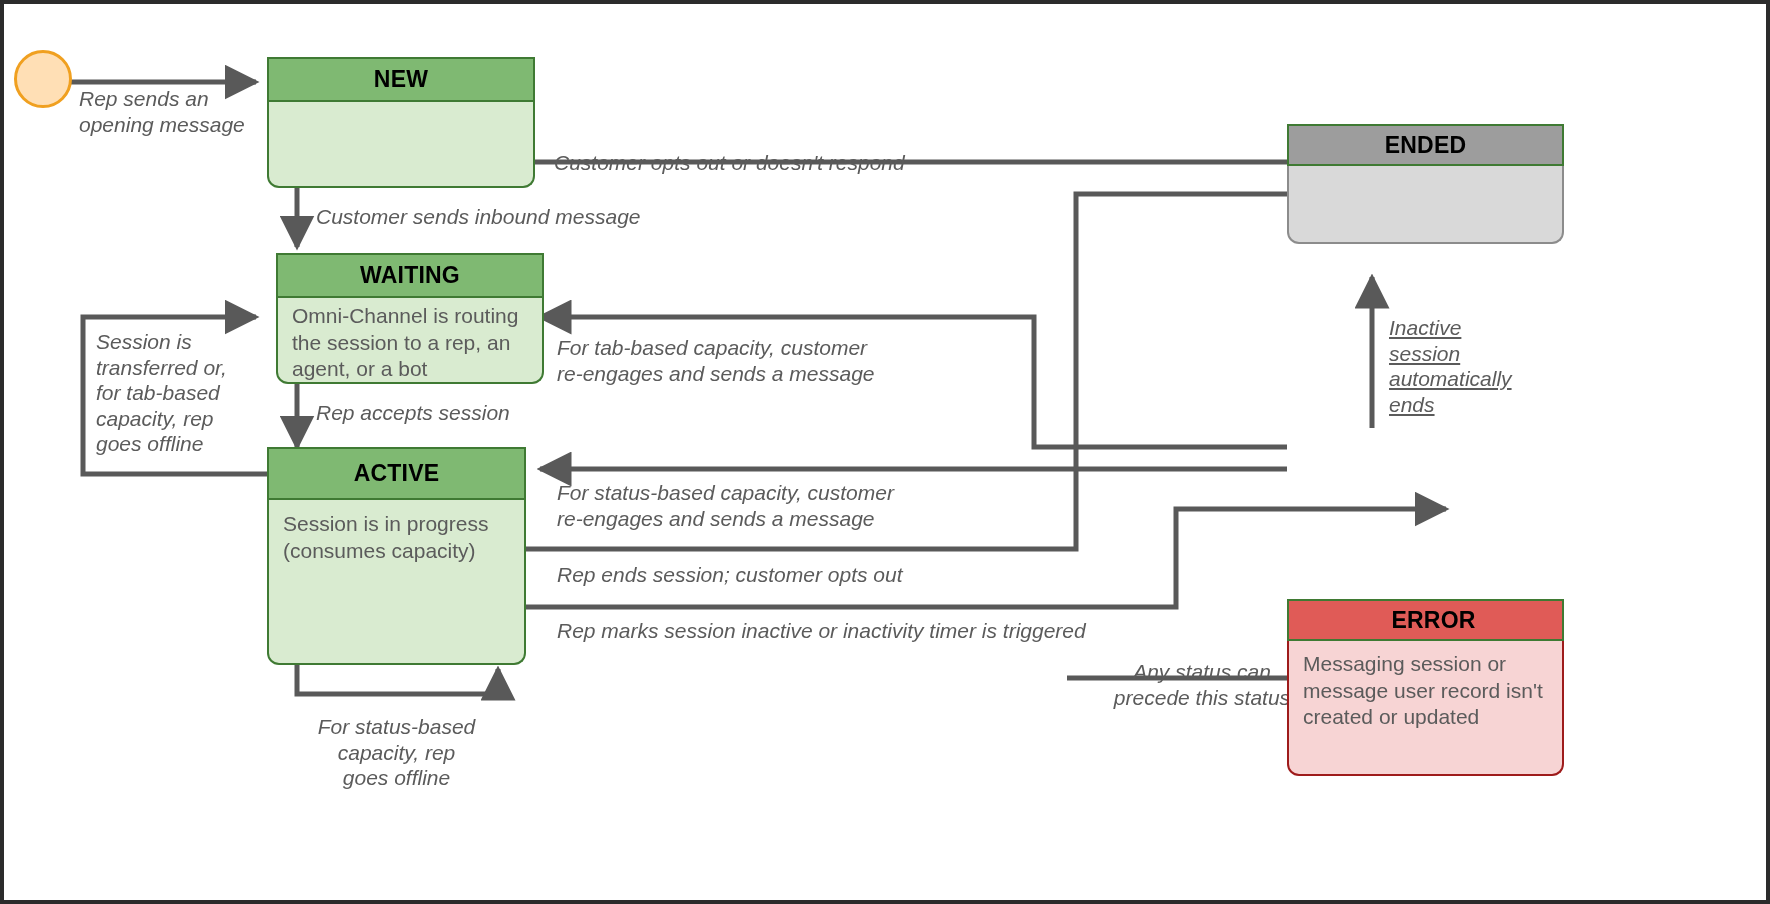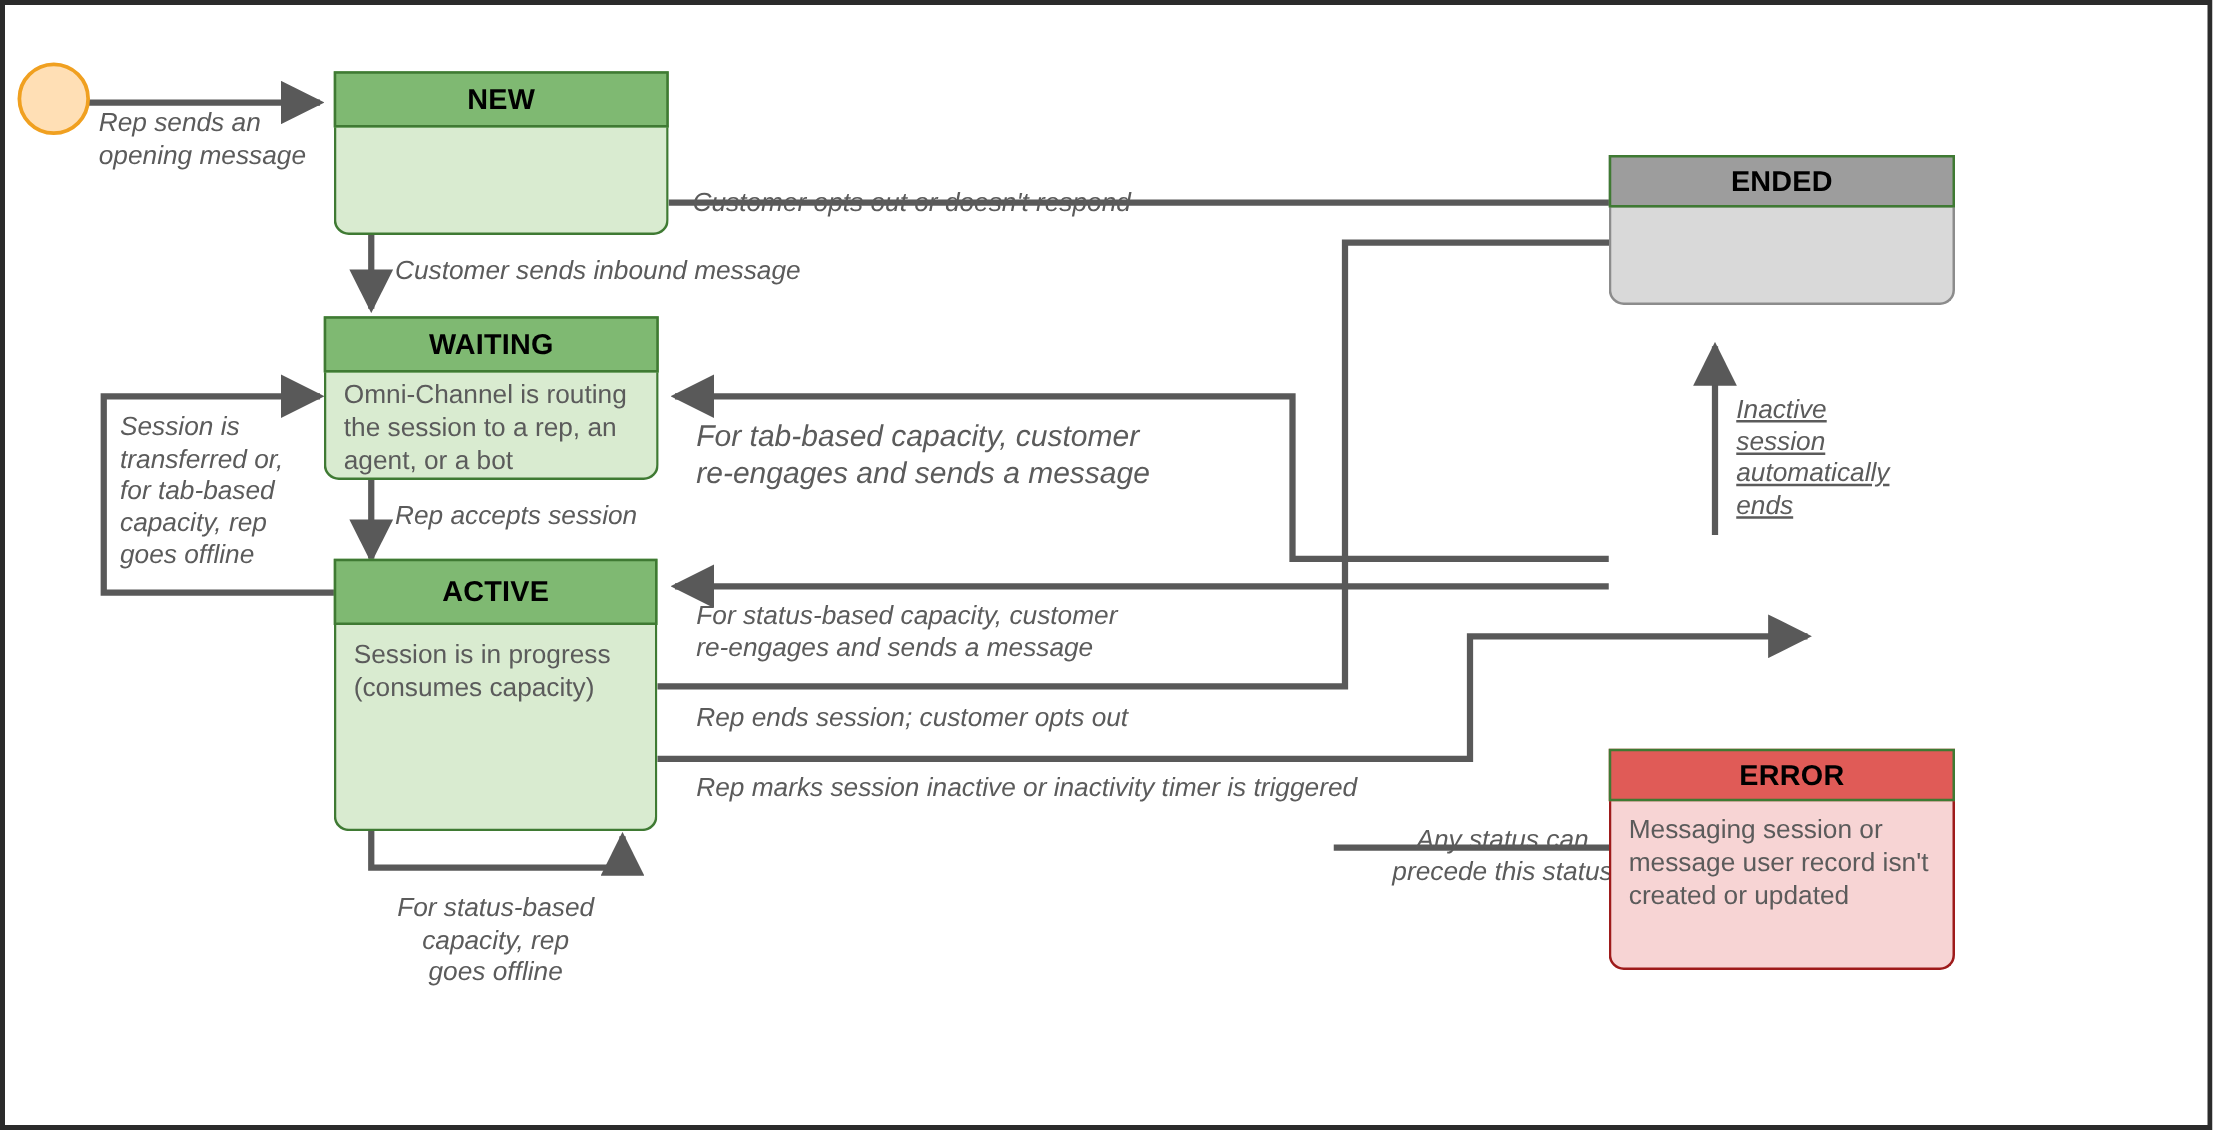--- a/index.html
+++ b/index.html
@@ -153,21 +153,21 @@
     </g>
   </svg>
 
   <div class="start-dot" style="left:10px; top:46px; width:58px; height:58px;"></div>
 
   <div class="node node-green" style="left:263px; top:53px; width:268px; height:131px;">
     <div class="titlebar" style="height:45px; font-size:23px;">NEW</div>
     <div class="bodybox" style="top:43px; height:88px;"></div>
   </div>
 
-  <div class="node node-green" style="left:255px; top:249px; width:268px; height:162px;">
+  <div class="node node-green" style="left:272px; top:249px; width:268px; height:162px;">
     <div class="titlebar" style="height:45px; font-size:23px;">WAITING</div>
     <div class="bodybox" style="top:43px; height:88px;"></div>
     <div class="bodytext" style="left:16px; top:50px; width:236px; font-size:21px;">Omni-Channel is routing the session to a rep, an agent, or a bot</div>
   </div>
 
   <div class="node node-green" style="left:263px; top:443px; width:259px; height:218px;">
     <div class="titlebar" style="height:53px; font-size:23px;">ACTIVE</div>
     <div class="bodybox" style="top:53px; height:165px;"></div>
     <div class="bodytext" style="left:16px; top:64px; width:232px; font-size:21px;">Session is in progress (consumes capacity)</div>
   </div>
@@ -192,21 +192,21 @@
   <div class="elabel ta-left" style="left:312px; top:200px; width:400px; font-size:21px;">Customer sends inbound message</div>
 
   <div class="elabel ta-left" style="left:92px; top:325px; width:160px; font-size:21px;">Session is
 transferred or,
 for tab-based
 capacity, rep
 goes offline</div>
 
   <div class="elabel ta-left" style="left:312px; top:396px; width:300px; font-size:21px;">Rep accepts session</div>
 
-  <div class="elabel ta-left" style="left:553px; top:331px; width:480px; font-size:24px;">For tab-based capacity, customer
+  <div class="elabel ta-left" style="left:553px; top:331px; width:480px; font-size:21px;">For tab-based capacity, customer
 re-engages and sends a message</div>
 
   <div class="elabel ta-left" style="left:553px; top:476px; width:480px; font-size:21px;">For status-based capacity, customer
 re-engages and sends a message</div>
 
   <div class="elabel ta-left" style="left:553px; top:558px; width:520px; font-size:21px;">Rep ends session; customer opts out</div>
 
   <div class="elabel ta-left" style="left:553px; top:614px; width:630px; font-size:21px;">Rep marks session inactive or inactivity timer is triggered</div>
 
   <div class="elabel ta-left" style="left:1385px; top:311px; width:175px; font-size:21px;text-decoration:underline;">Inactive

